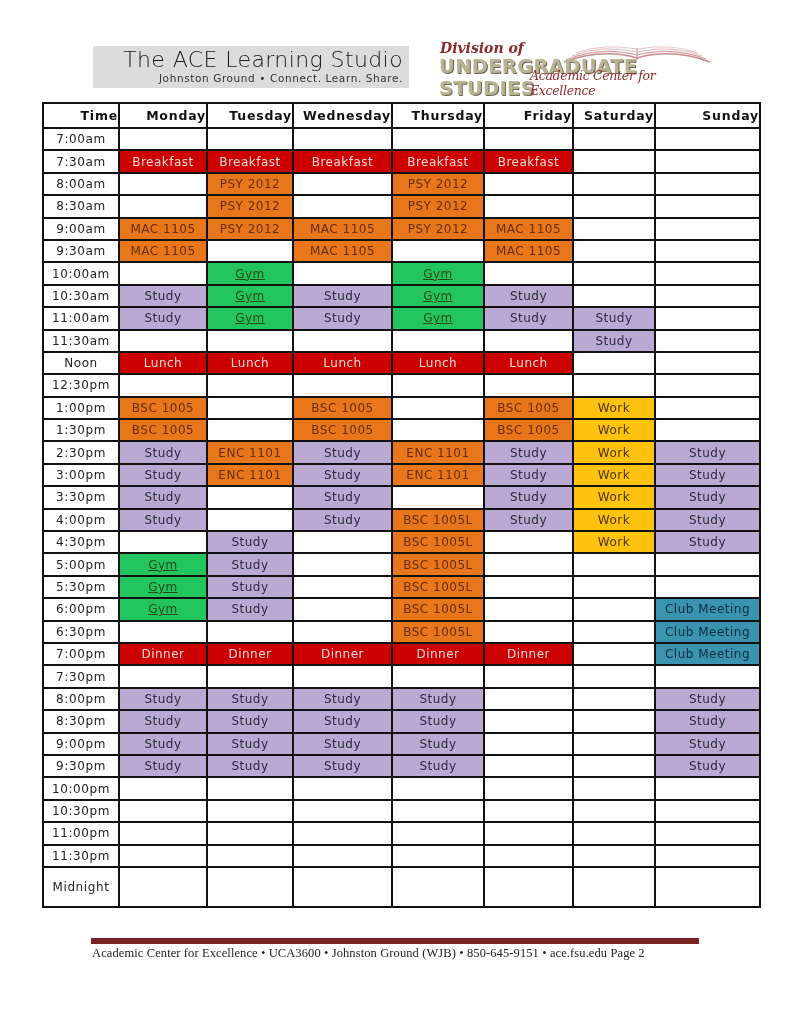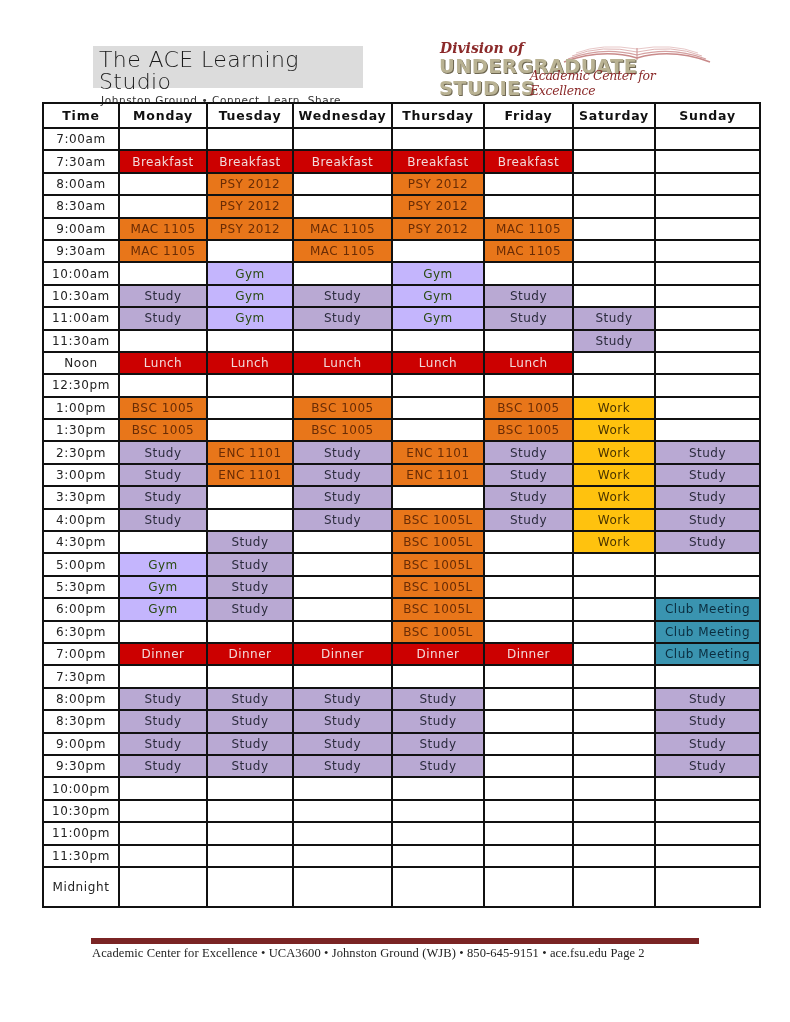--- a/index.html
+++ b/index.html
@@ -1,21 +1,21 @@
 <!DOCTYPE html>
 <html><head>
 <meta charset="utf-8">
 <style>
   * { box-sizing: border-box; margin: 0; padding: 0; }
   html, body { width: 790px; height: 1022px; background: #ffffff; overflow: hidden; }
   body { position: relative; font-family: "DejaVu Sans", sans-serif; }
 
   .logo-left {
-    position: absolute; left: 93px; top: 46px; width: 270px; height: 42px;
-    background: #dcdcdc; padding: 3px 6px 0 6px;
+    position: absolute; left: 93px; top: 46px; width: 316px; height: 42px;
+    background: #dcdcdc; padding: 3px 6px 0 6px; text-align: right;
   }
   .logo-left .title {
     font-family: "DejaVu Sans", sans-serif; font-size: 22px; color: #1a1a1a;
     letter-spacing: 0.4px; line-height: 22px; font-weight: 300;
   }
   .logo-left .tagline {
     font-family: "DejaVu Sans", sans-serif; font-size: 10.5px; color: #333;
     letter-spacing: 0.6px; line-height: 13px; margin-top: 1px; padding-left: 2px;
   }
 
@@ -41,28 +41,28 @@
   .schedule {
     position: absolute; left: 42px; top: 102px;
     border-collapse: collapse; table-layout: fixed;
     border: 2px solid #111;
   }
   .schedule th, .schedule td {
     border: 2px solid #111; text-align: center; vertical-align: middle;
     font-family: "DejaVu Sans", sans-serif; font-size: 12px; letter-spacing: 0.5px;
     padding: 0; overflow: hidden; white-space: nowrap;
   }
-  .schedule th { height: 25px; font-weight: bold; font-size: 12.5px; color: #111; letter-spacing: 0.8px; }
+  .schedule th { height: 25px; font-weight: bold; font-size: 12.5px; color: #111; letter-spacing: 0.8px; text-align: right; }
   .schedule td { height: 22.4px; color: #222; }
   .schedule tr.tall td { height: 40px; }
   .schedule td.time { color: #222; letter-spacing: 0.6px; }
 
   .c-meal  { background: #cc0000; color: #f2dada !important; }
   .c-class { background: #e8761a; color: #6a2c05 !important; }
-  .c-gym   { background: #c4b5fd; color: #2a4a12 !important; }
+  .c-gym   { background: #22c55e; color: #2a4a12 !important; text-decoration: underline; }
   .c-study { background: #b9a9d3; color: #2b2b3d !important; }
   .c-work  { background: #ffc20e; color: #4a3400 !important; }
   .c-club  { background: #3a94b0; color: #0b2d3f !important; }
 
   .footer-bar {
     position: absolute; left: 91px; top: 938px; width: 608px; height: 6px; background: #7a2424;
   }
   .footer-text {
     position: absolute; left: 92px; top: 946px; font-family: "Liberation Serif", serif;
     font-size: 12.5px; color: #222; letter-spacing: 0.1px;

